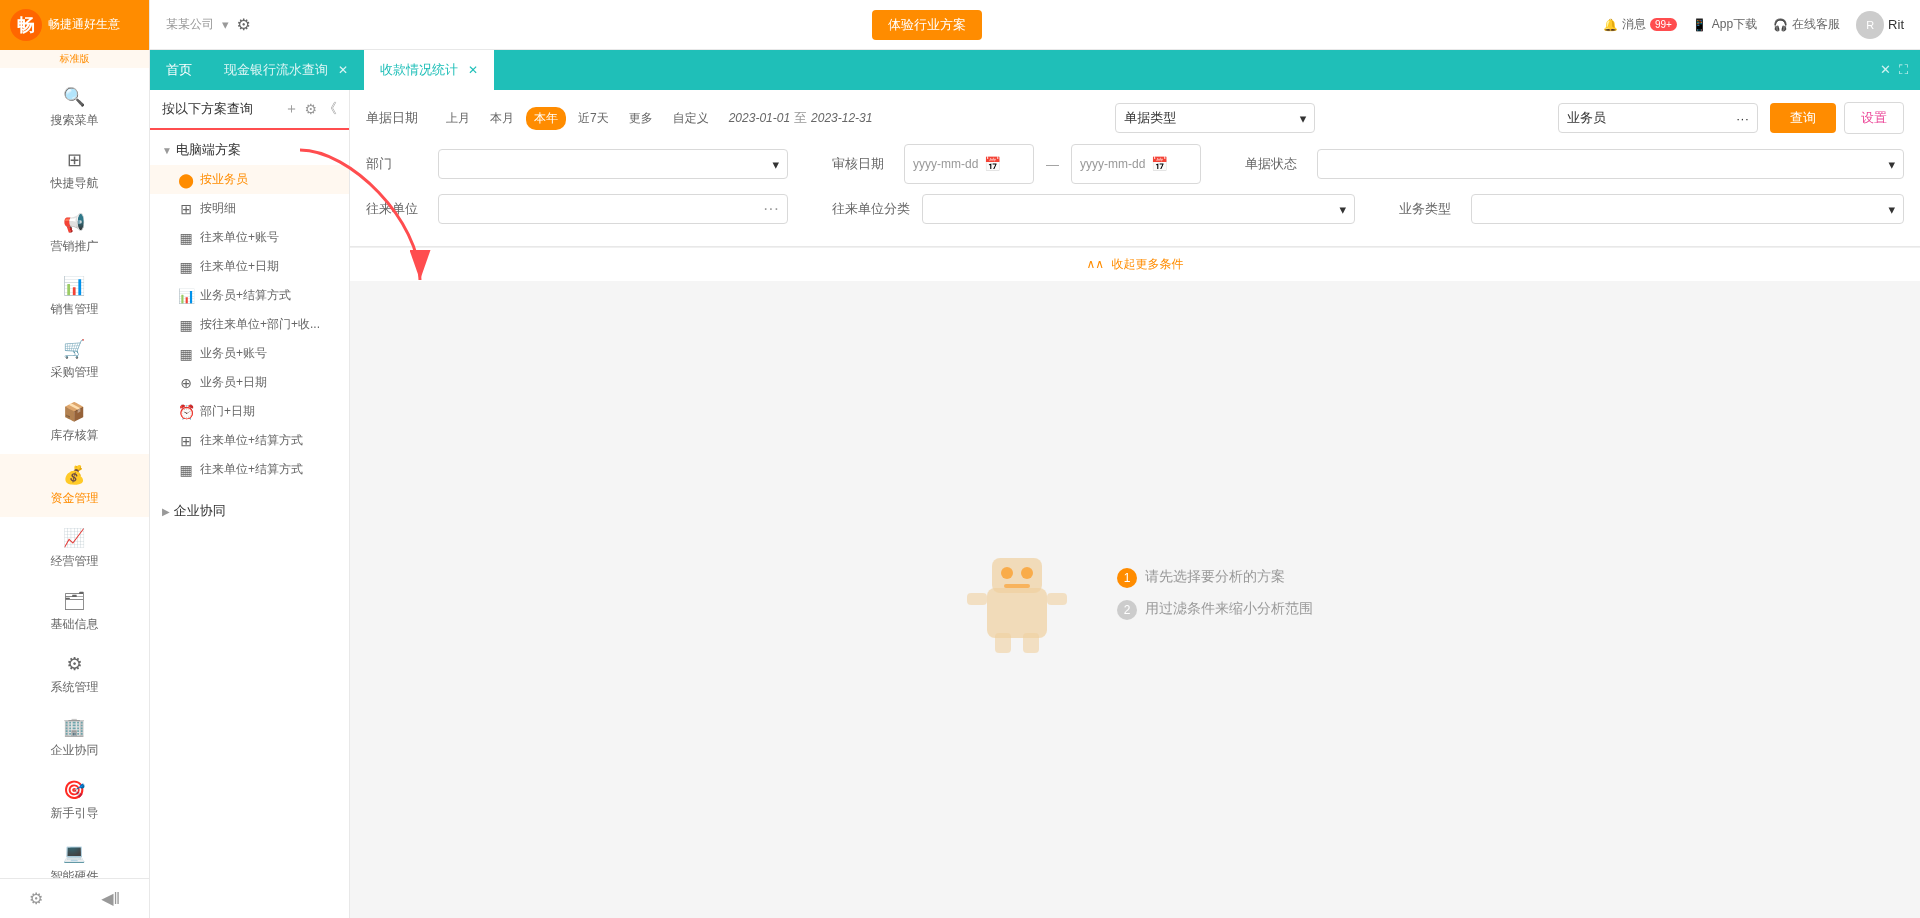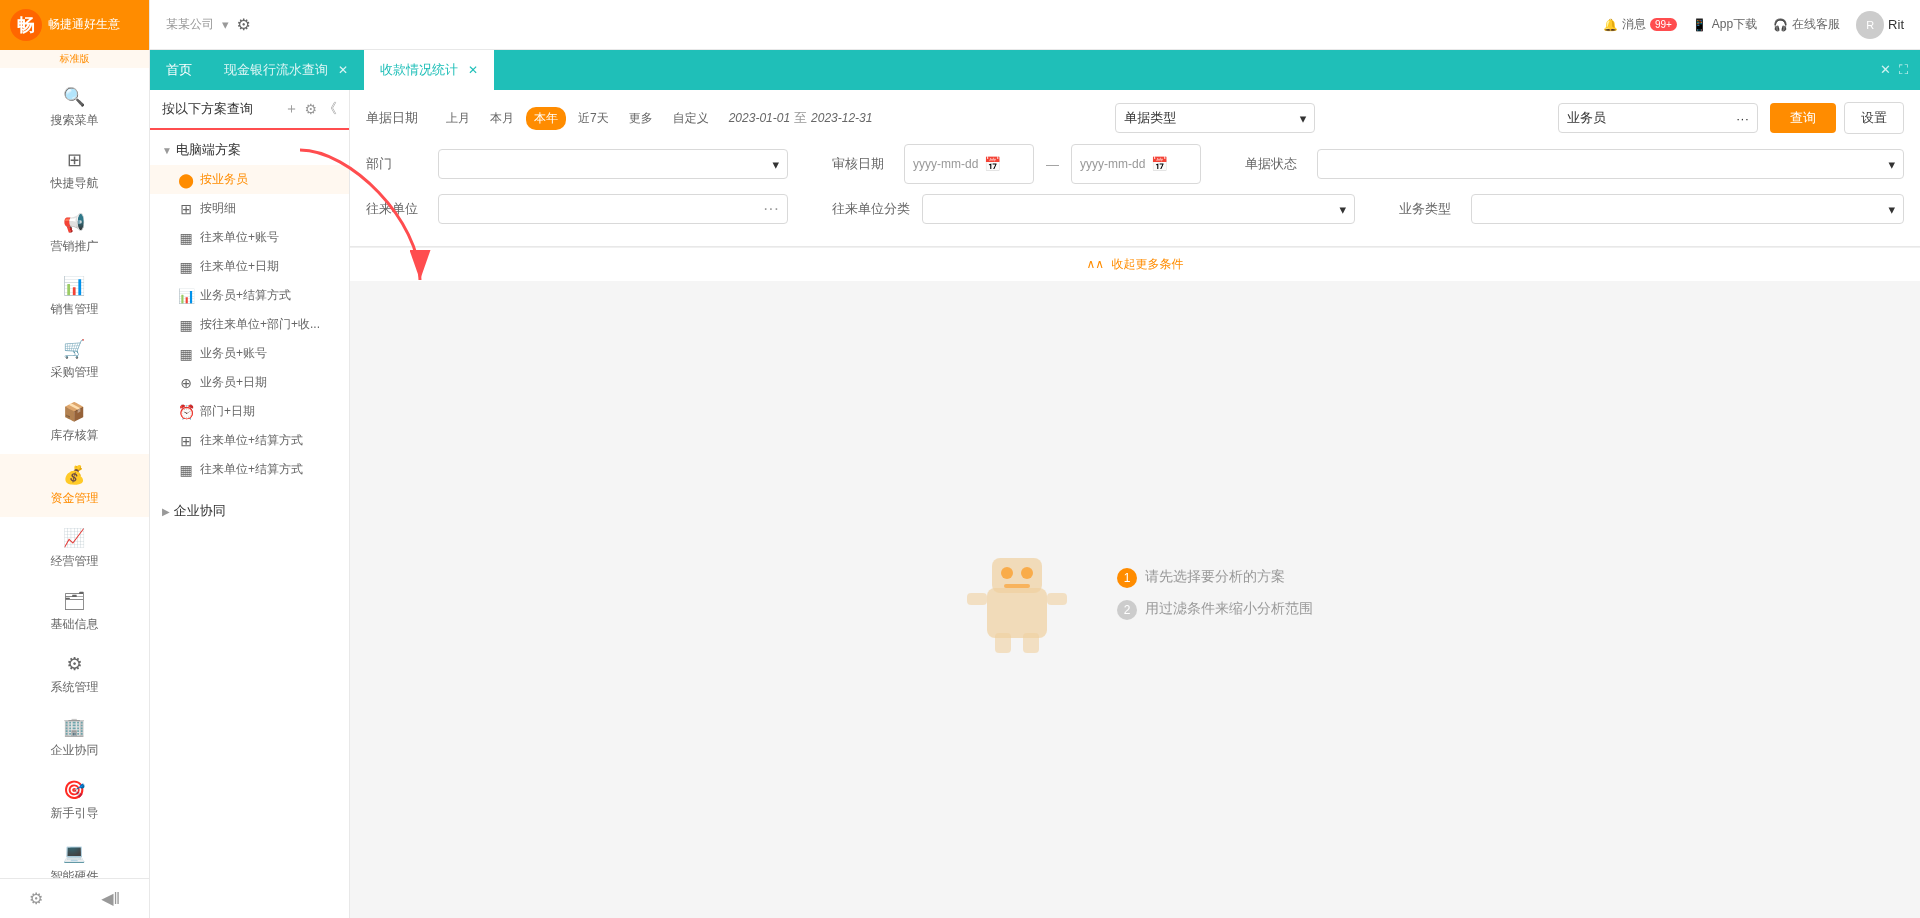--- a/index.html
+++ b/index.html
@@ -79,21 +79,21 @@
     .filter-label { font-size: 13px; color: #666; white-space: nowrap; min-width: 60px; }
     .filter-date-group { display: flex; align-items: center; gap: 4px; }
     .date-btn { padding: 3px 8px; font-size: 12px; color: #666; cursor: pointer; border-radius: 3px; }
     .date-btn.active { background: #ff8c00; color: white; border-radius: 10px; }
     .date-range { font-size: 12px; color: #666; font-style: italic; }
     .filter-select { min-width: 200px; height: 30px; border: 1px solid #d9d9d9; border-radius: 4px; padding: 0 8px; display: flex; align-items: center; justify-content: space-between; background: white; cursor: pointer; font-size: 13px; color: #333; }
     .filter-select-wide { min-width: 280px; }
     .filter-input-date { border: 1px solid #d9d9d9; border-radius: 4px; height: 40px; padding: 16px 8px; font-size: 12px; color: #999; display: flex; align-items: center; gap: 6px; }
     .filter-row-right { margin-left: auto; display: flex; gap: 8px; align-items: center; }
     .query-btn { background: #ff8c00; color: white; border: none; padding: 6px 20px; border-radius: 4px; cursor: pointer; font-size: 13px; }
-    .settings-btn { background: #fff; color: #404040; border: 1px solid #d9d9d9; padding: 6px 16px; border-radius: 4px; cursor: pointer; font-size: 13px; }
+    .settings-btn { background: #fff; color: #ec4899; border: 1px solid #d9d9d9; padding: 6px 16px; border-radius: 4px; cursor: pointer; font-size: 13px; }
 
     .date-dash { color: #999; }
     .calendar-icon { color: #999; font-size: 14px; }
     .more-btn { color: #999; font-size: 16px; cursor: pointer; }
 
     .collapse-btn { text-align: center; padding: 8px; color: #ff8c00; font-size: 12px; cursor: pointer; background: #fff; border-top: 1px solid #f0f0f0; }
     .collapse-icon { margin-right: 4px; }
 
     
     .empty-area { flex: 1; background: #f5f5f5; display: flex; align-items: center; justify-content: center; }
@@ -177,20 +177,23 @@
   </div>
 </div>
 
 <div class="main">
 
   <div class="top-header">
     <div class="top-header-left">
       <span class="breadcrumb-text">某某公司</span>
       <span style="color:#999;cursor:pointer;">▾</span>
       <span class="gear-icon">⚙</span>
+    </div>
+    <div style="flex:1; display:flex; justify-content:center;">
+      <button class="try-btn">体验行业方案</button>
     </div>
     <div class="top-header-right">
       <div class="header-btn">
         <span>🔔</span>
         <span>消息</span>
         <span class="badge">99+</span>
       </div>
       <div class="header-btn">
         <span>📱</span>
         <span>App下载</span>

